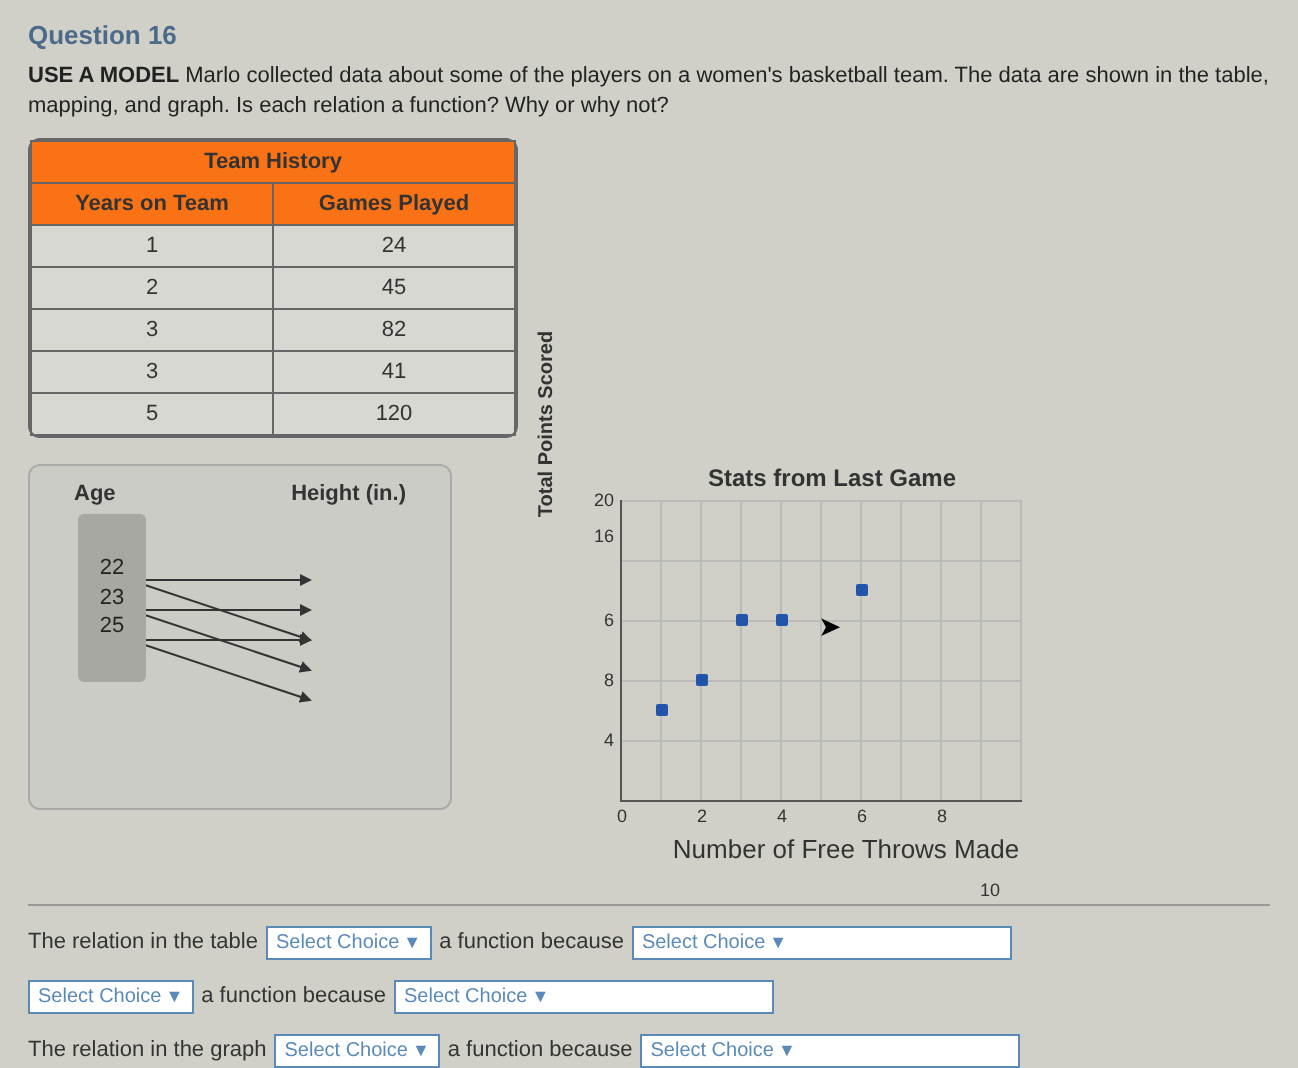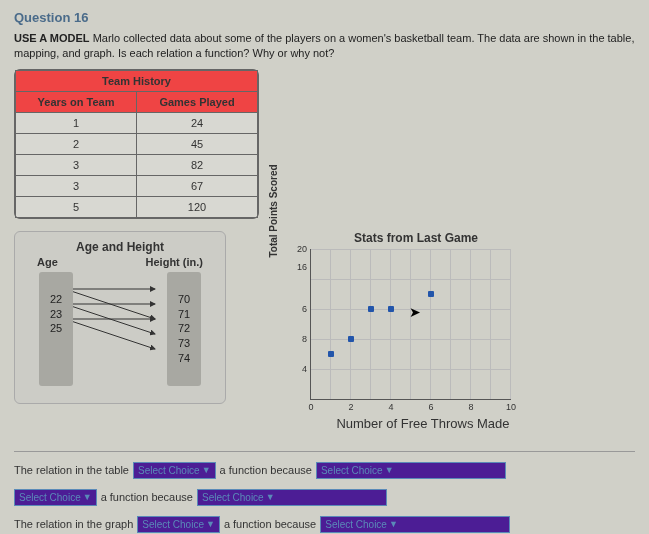--- a/index.html
+++ b/index.html
@@ -3,21 +3,21 @@
 <meta charset="utf-8">
 <style>
 body{margin:0;font-family:Arial,sans-serif;background:#d0d0c8;color:#333;width:649px;height:534px;overflow:hidden;font-size:11px}
 .page{padding:10px 14px}
 .qtitle{color:#4a6b8a;font-weight:bold;font-size:13px;margin-bottom:6px}
 .prompt{font-size:11px;line-height:1.35;color:#222;margin-bottom:8px}
 .prompt b{font-weight:bold}
 .table-wrap{border:1px solid #666;border-radius:6px;background:#d8d8d2;display:inline-block;margin-bottom:10px}
 table{border-collapse:collapse;font-size:11px}
 th,td{border:1px solid #666;padding:4px 0;text-align:center}
-.th-top{font-weight:bold;background:#ef4444}
+.th-top{font-weight:bold;background:#f97316}
 .ch{width:120px}
 .row{display:flex;gap:40px;align-items:flex-start;margin-bottom:20px}
 .mapping{background:#ccccc6;border:1px solid #aaa;border-radius:6px;padding:8px 10px;width:190px;height:155px;position:relative}
 .map-title{text-align:center;font-weight:bold;font-size:12px;margin-bottom:2px}
 .map-heads{display:flex;justify-content:space-between;font-size:11px;font-weight:bold;padding:0 12px;margin-bottom:4px}
 .col{background:#a8a8a2;border-radius:3px;width:34px;padding:20px 0;text-align:center;font-size:11px;color:#222;line-height:1.35}
 .cols{display:flex;justify-content:space-between;padding:0 14px;position:relative;z-index:2}
 .arrows{position:absolute;left:48px;top:52px;width:100px;height:90px;z-index:1}
 .arrows line{stroke:#333;stroke-width:1}
 .arrows polygon{fill:#333}
@@ -25,21 +25,21 @@
 .chart-title{font-weight:bold;font-size:12px;text-align:center;margin-bottom:4px;margin-left:30px}
 .chart{position:relative;width:200px;height:150px;border-left:1.5px solid #555;border-bottom:1.5px solid #555;margin-left:44px;background:repeating-linear-gradient(to right,transparent,transparent 19px,#bbb 19px,#bbb 20px),repeating-linear-gradient(to top,transparent,transparent 29px,#bbb 29px,#bbb 30px)}
 .pt{position:absolute;width:6px;height:6px;background:#2255aa;border-radius:1px;transform:translate(-3px,3px)}
 .ylab{position:absolute;left:2px;top:40px;transform:rotate(-90deg);transform-origin:left top;font-size:10px;font-weight:bold;width:120px;text-align:center}
 .xlab{text-align:center;font-size:13px;font-weight:normal;margin-left:44px;margin-top:16px}
 .xtick{position:absolute;font-size:9px;transform:translateX(-50%);top:153px}
 .ytick{position:absolute;font-size:9px;right:204px;transform:translateY(50%)}
 .cursor{position:absolute;font-size:14px;color:#000;pointer-events:none}
 .answers{margin-top:6px}
 .ans-row{font-size:11px;margin:10px 0;display:flex;align-items:center;gap:4px}
-.sel{border:1px solid #5a8ab8;background:#4c1d95;color:#5a8ab8;font-size:10px;padding:2px 4px;display:inline-flex;align-items:center;gap:2px;cursor:pointer}
+.sel{border:1px solid #5a8ab8;background:#ffffff;color:#5a8ab8;font-size:10px;padding:2px 4px;display:inline-flex;align-items:center;gap:2px;cursor:pointer}
 .sel .arr{font-size:9px}
 .sel.long{min-width:180px}
 hr.div{border:none;border-top:1px solid #999;margin:14px 0 8px 0}
 </style>
 </head>
 <body>
 
 <div class="page">
   <div class="qtitle">Question 16</div>
   <div class="prompt">
@@ -63,49 +63,41 @@
       <tr>
             <td>2</td>
             <td>45</td>
           </tr>
       <tr>
             <td>3</td>
             <td>82</td>
           </tr>
       <tr>
             <td>3</td>
-            <td>67</td>
+            <td>41</td>
           </tr>
       <tr>
             <td>5</td>
             <td>120</td>
           </tr>
     </tbody>
       </table>
   </div>
 
   <div class="row">
     <div class="mapping">
-      <div class="map-title">Age and Height</div>
       <div class="map-heads">
         <span>Age</span>
         <span>Height (in.)</span>
       </div>
       <div class="cols">
         <div class="col">
           <div>22</div>
           <div>23</div>
           <div>25</div>
-        </div>
-        <div class="col">
-          <div>70</div>
-          <div>71</div>
-          <div>72</div>
-          <div>73</div>
-          <div>74</div>
         </div>
       </div>
       <svg class="arrows">
         <defs>
             <marker id="ah" markerWidth="6" markerHeight="6" refX="5" refY="3" orient="auto">
               <polygon points="0 0, 6 3, 0 6"></polygon>
             </marker>
           </defs>
         <line x1="2" y1="5" x2="92" y2="5" marker-end="url(#ah)"></line>
         <line x1="2" y1="5" x2="92" y2="35" marker-end="url(#ah)"></line>
@@ -124,21 +116,21 @@
       <div class="pt" style="left: 20px; bottom: 45px;"></div>
           <div class="pt" style="left: 40px; bottom: 60px;"></div>
           <div class="pt" style="left: 60px; bottom: 90px;"></div>
           <div class="pt" style="left: 80px; bottom: 90px;"></div>
           <div class="pt" style="left: 120px; bottom: 105px;"></div>
           <span class="xtick" style="left: 0px;">0</span>
           <span class="xtick" style="left: 40px;">2</span>
           <span class="xtick" style="left: 80px;">4</span>
           <span class="xtick" style="left: 120px;">6</span>
           <span class="xtick" style="left: 160px;">8</span>
-          <span class="xtick" style="left: 200px;">10</span>
+          <span class="xtick" style="left: 184px; margin-top: 37px;">10</span>
           <span class="ytick" style="bottom: 30px;">4</span>
           <span class="ytick" style="bottom: 60px;">8</span>
           <span class="ytick" style="bottom: 90px;">6</span>
           <span class="ytick" style="bottom: 132px;">16</span>
           <span class="ytick" style="bottom: 150px;">20</span>
         </div>
       <div class="xlab">Number of Free Throws Made</div>
     </div>
   </div>
 

